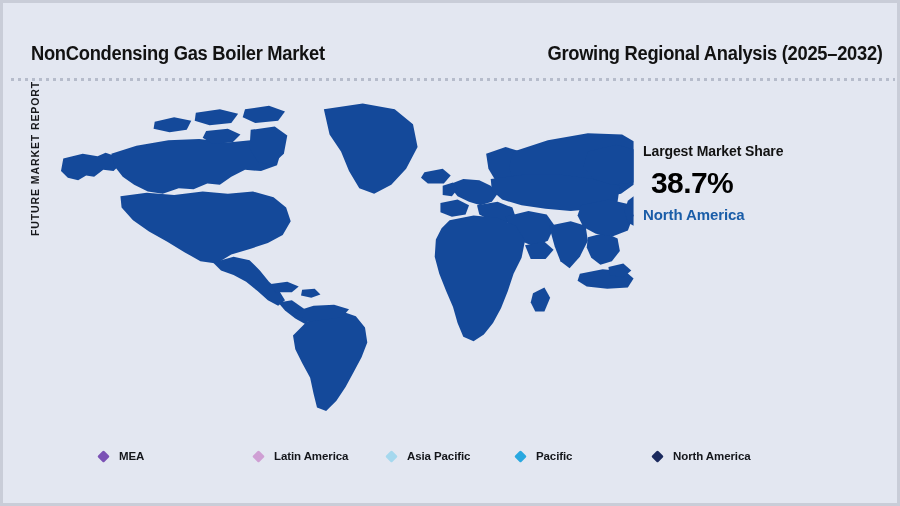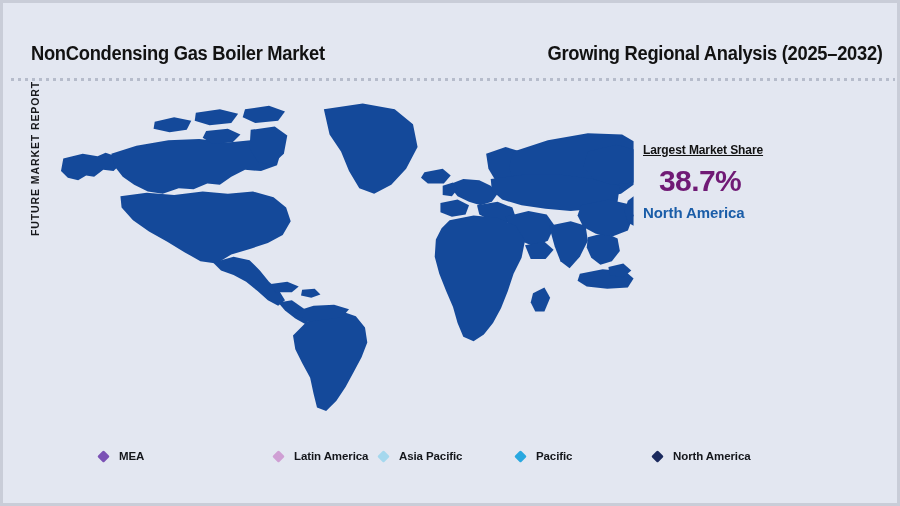--- a/index.html
+++ b/index.html
@@ -93,35 +93,34 @@
   }
   
   .stats {
     position: absolute;
     left: 640px;
     top: 140px;
     width: 250px;
   }
   .stat-block { margin-bottom: 32px; }
   .stat-label {
-    font-size: 12px;
+    font-size: 14px;
     font-weight: bold;
     color: #121212;
     letter-spacing: -0.1px;
     margin: 0 0 9px 0;
     white-space: nowrap;
-    text-decoration: underline;
   }
   .stat-value {
     font-size: 30px;
     font-weight: bold;
-    color: #701a75;
+    color: #000000;
     letter-spacing: -0.6px;
     line-height: 1;
-    margin: 0 0 8px 16px;
+    margin: 0 0 8px 8px;
   }
   .stat-region {
     font-size: 15px;
     font-weight: bold;
     color: #1a5da8;
     letter-spacing: -0.1px;
     margin: 0;
   }
   
   .legend {
@@ -236,26 +235,26 @@
 
   </div>
 
   <div class="legend">
 
     <div class="legend-item" style="left: 12px;">
       <span class="legend-marker" style="background: rgb(123, 82, 181);"></span>
       <span class="legend-text">MEA</span>
     </div>
 
-    <div class="legend-item" style="left: 167px; padding-left: 20px;">
+    <div class="legend-item" style="left: 147px; padding-left: 20px;">
       <span class="legend-marker" style="background: rgb(207, 159, 212);"></span>
       <span class="legend-text">Latin America</span>
     </div>
 
-    <div class="legend-item" style="left: 292px;">
+    <div class="legend-item" style="left: 300px;">
       <span class="legend-marker" style="background: rgb(165, 216, 238);"></span>
       <span class="legend-text">Asia Pacific</span>
     </div>
 
     <div class="legend-item" style="left: 429px;">
       <span class="legend-marker" style="background: rgb(41, 168, 224);"></span>
       <span class="legend-text">Pacific</span>
     </div>
 
     <div class="legend-item" style="left: 566px;">

